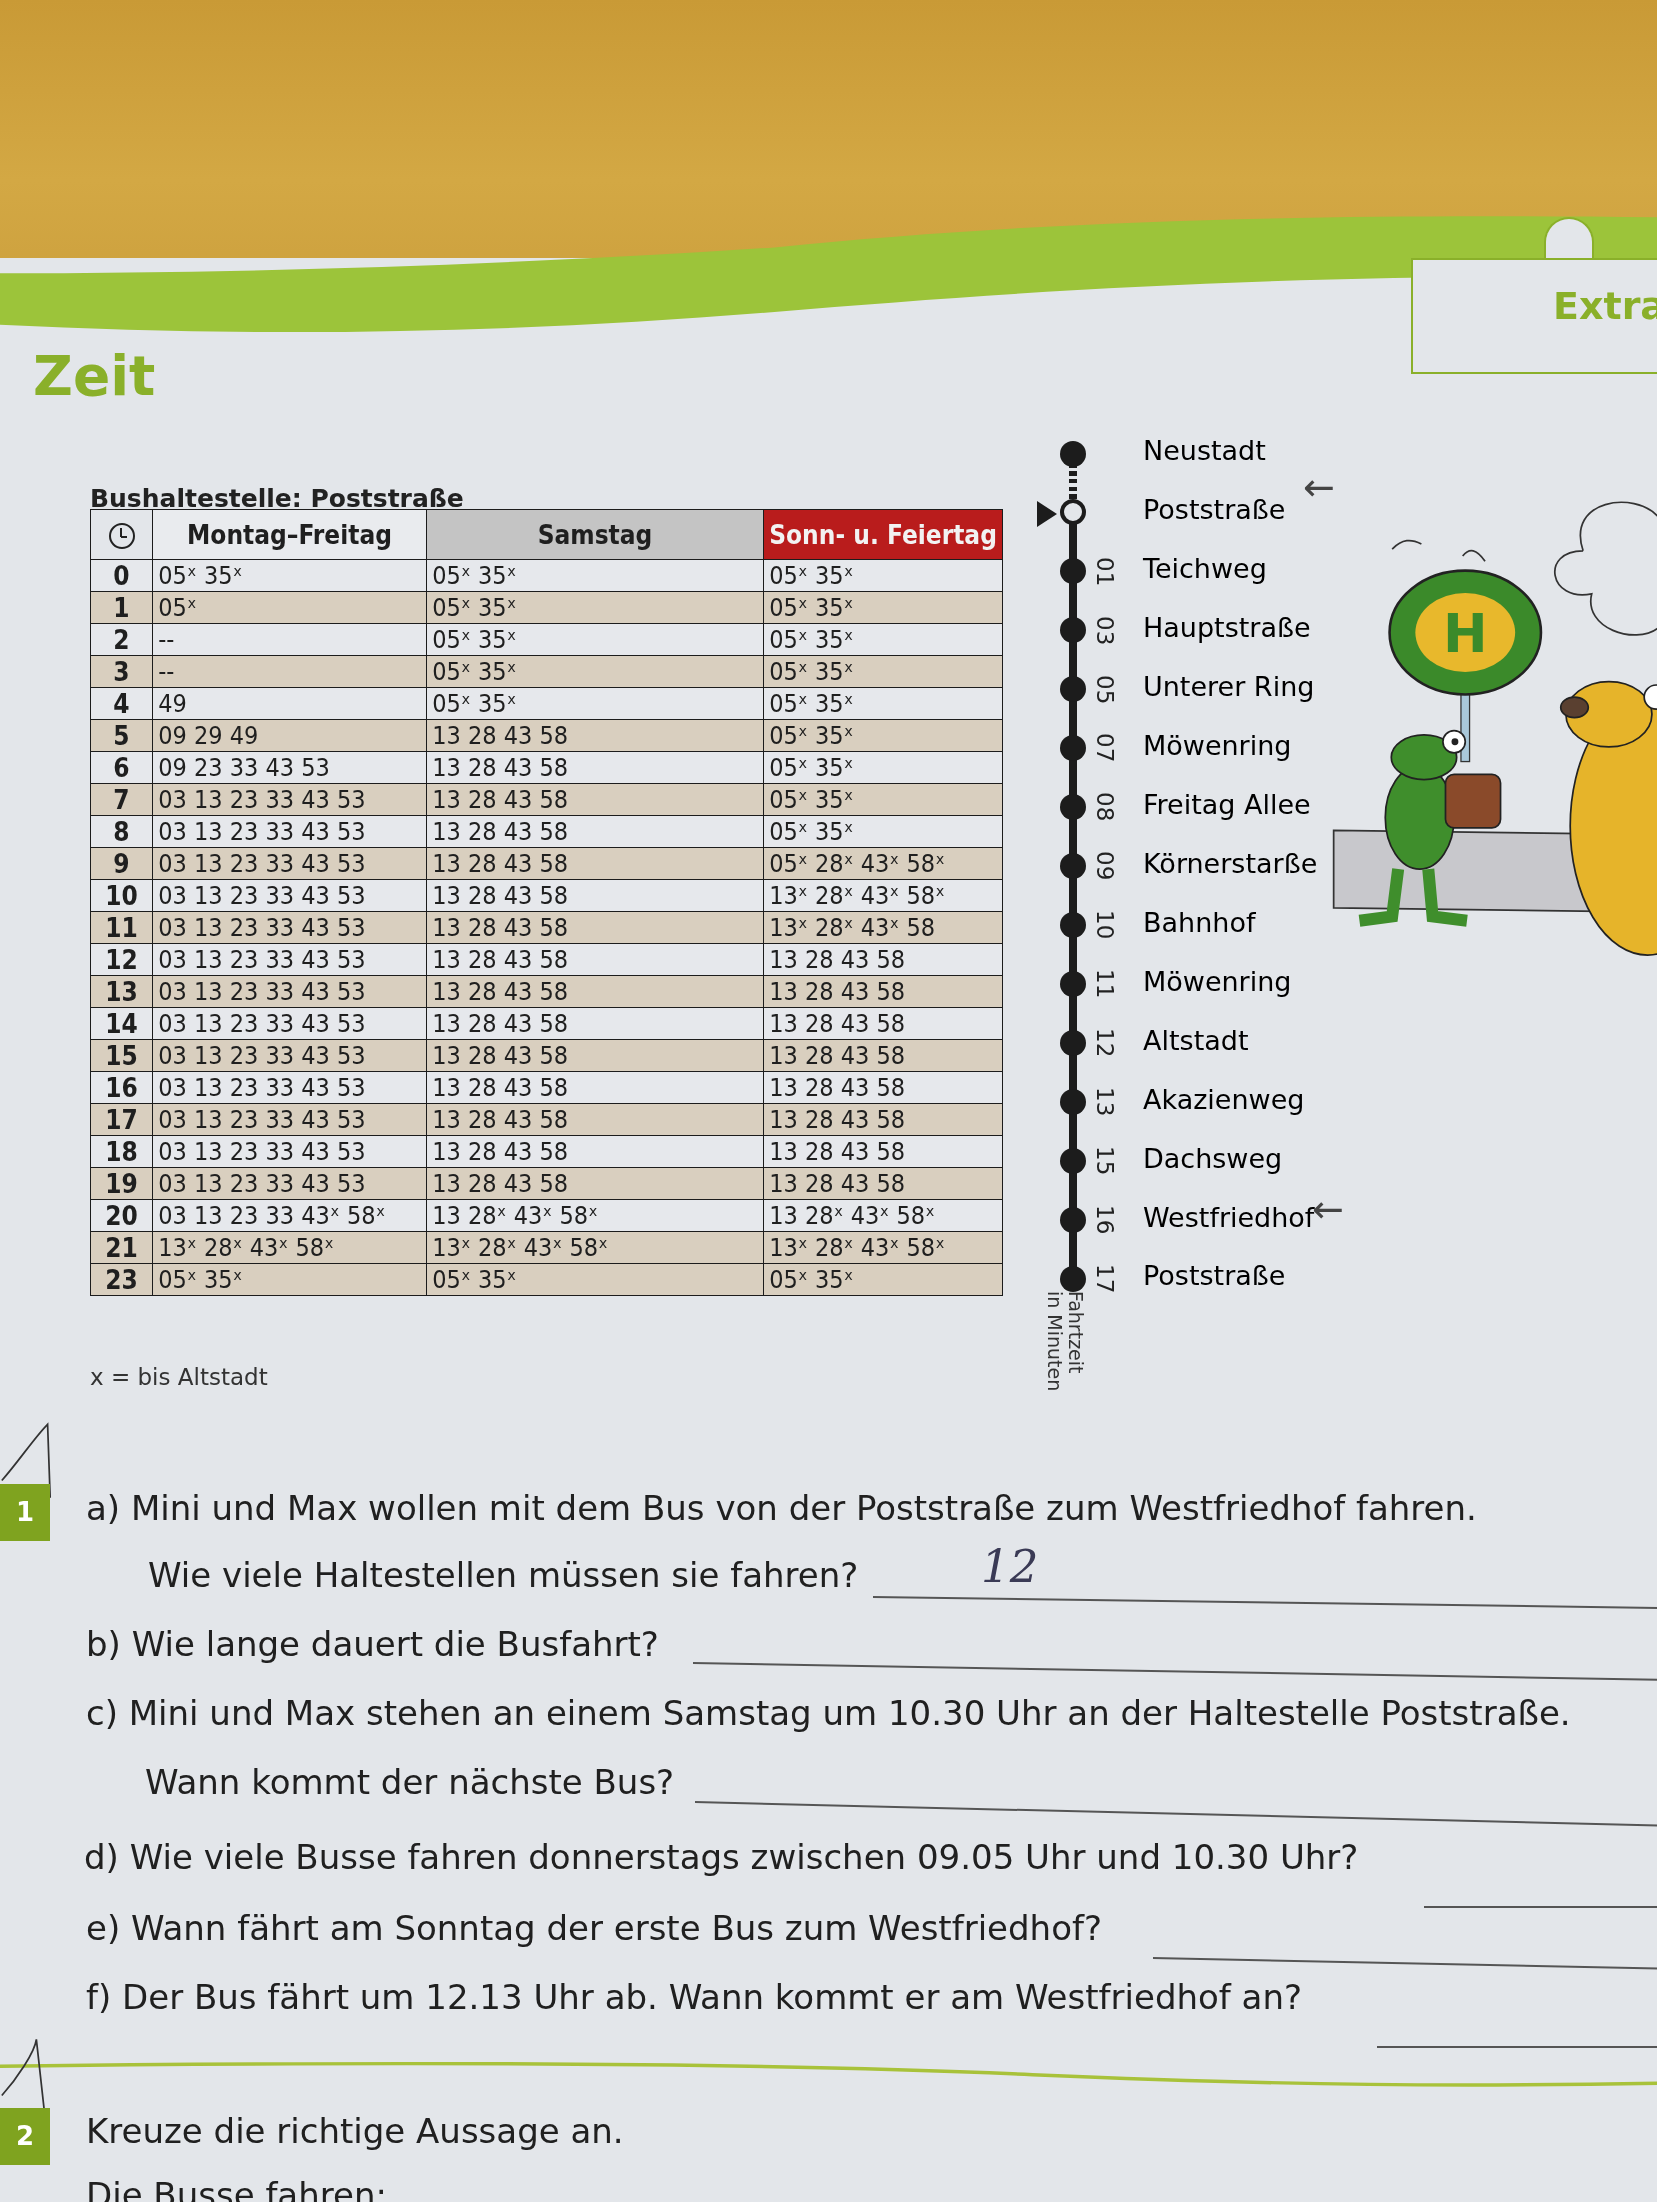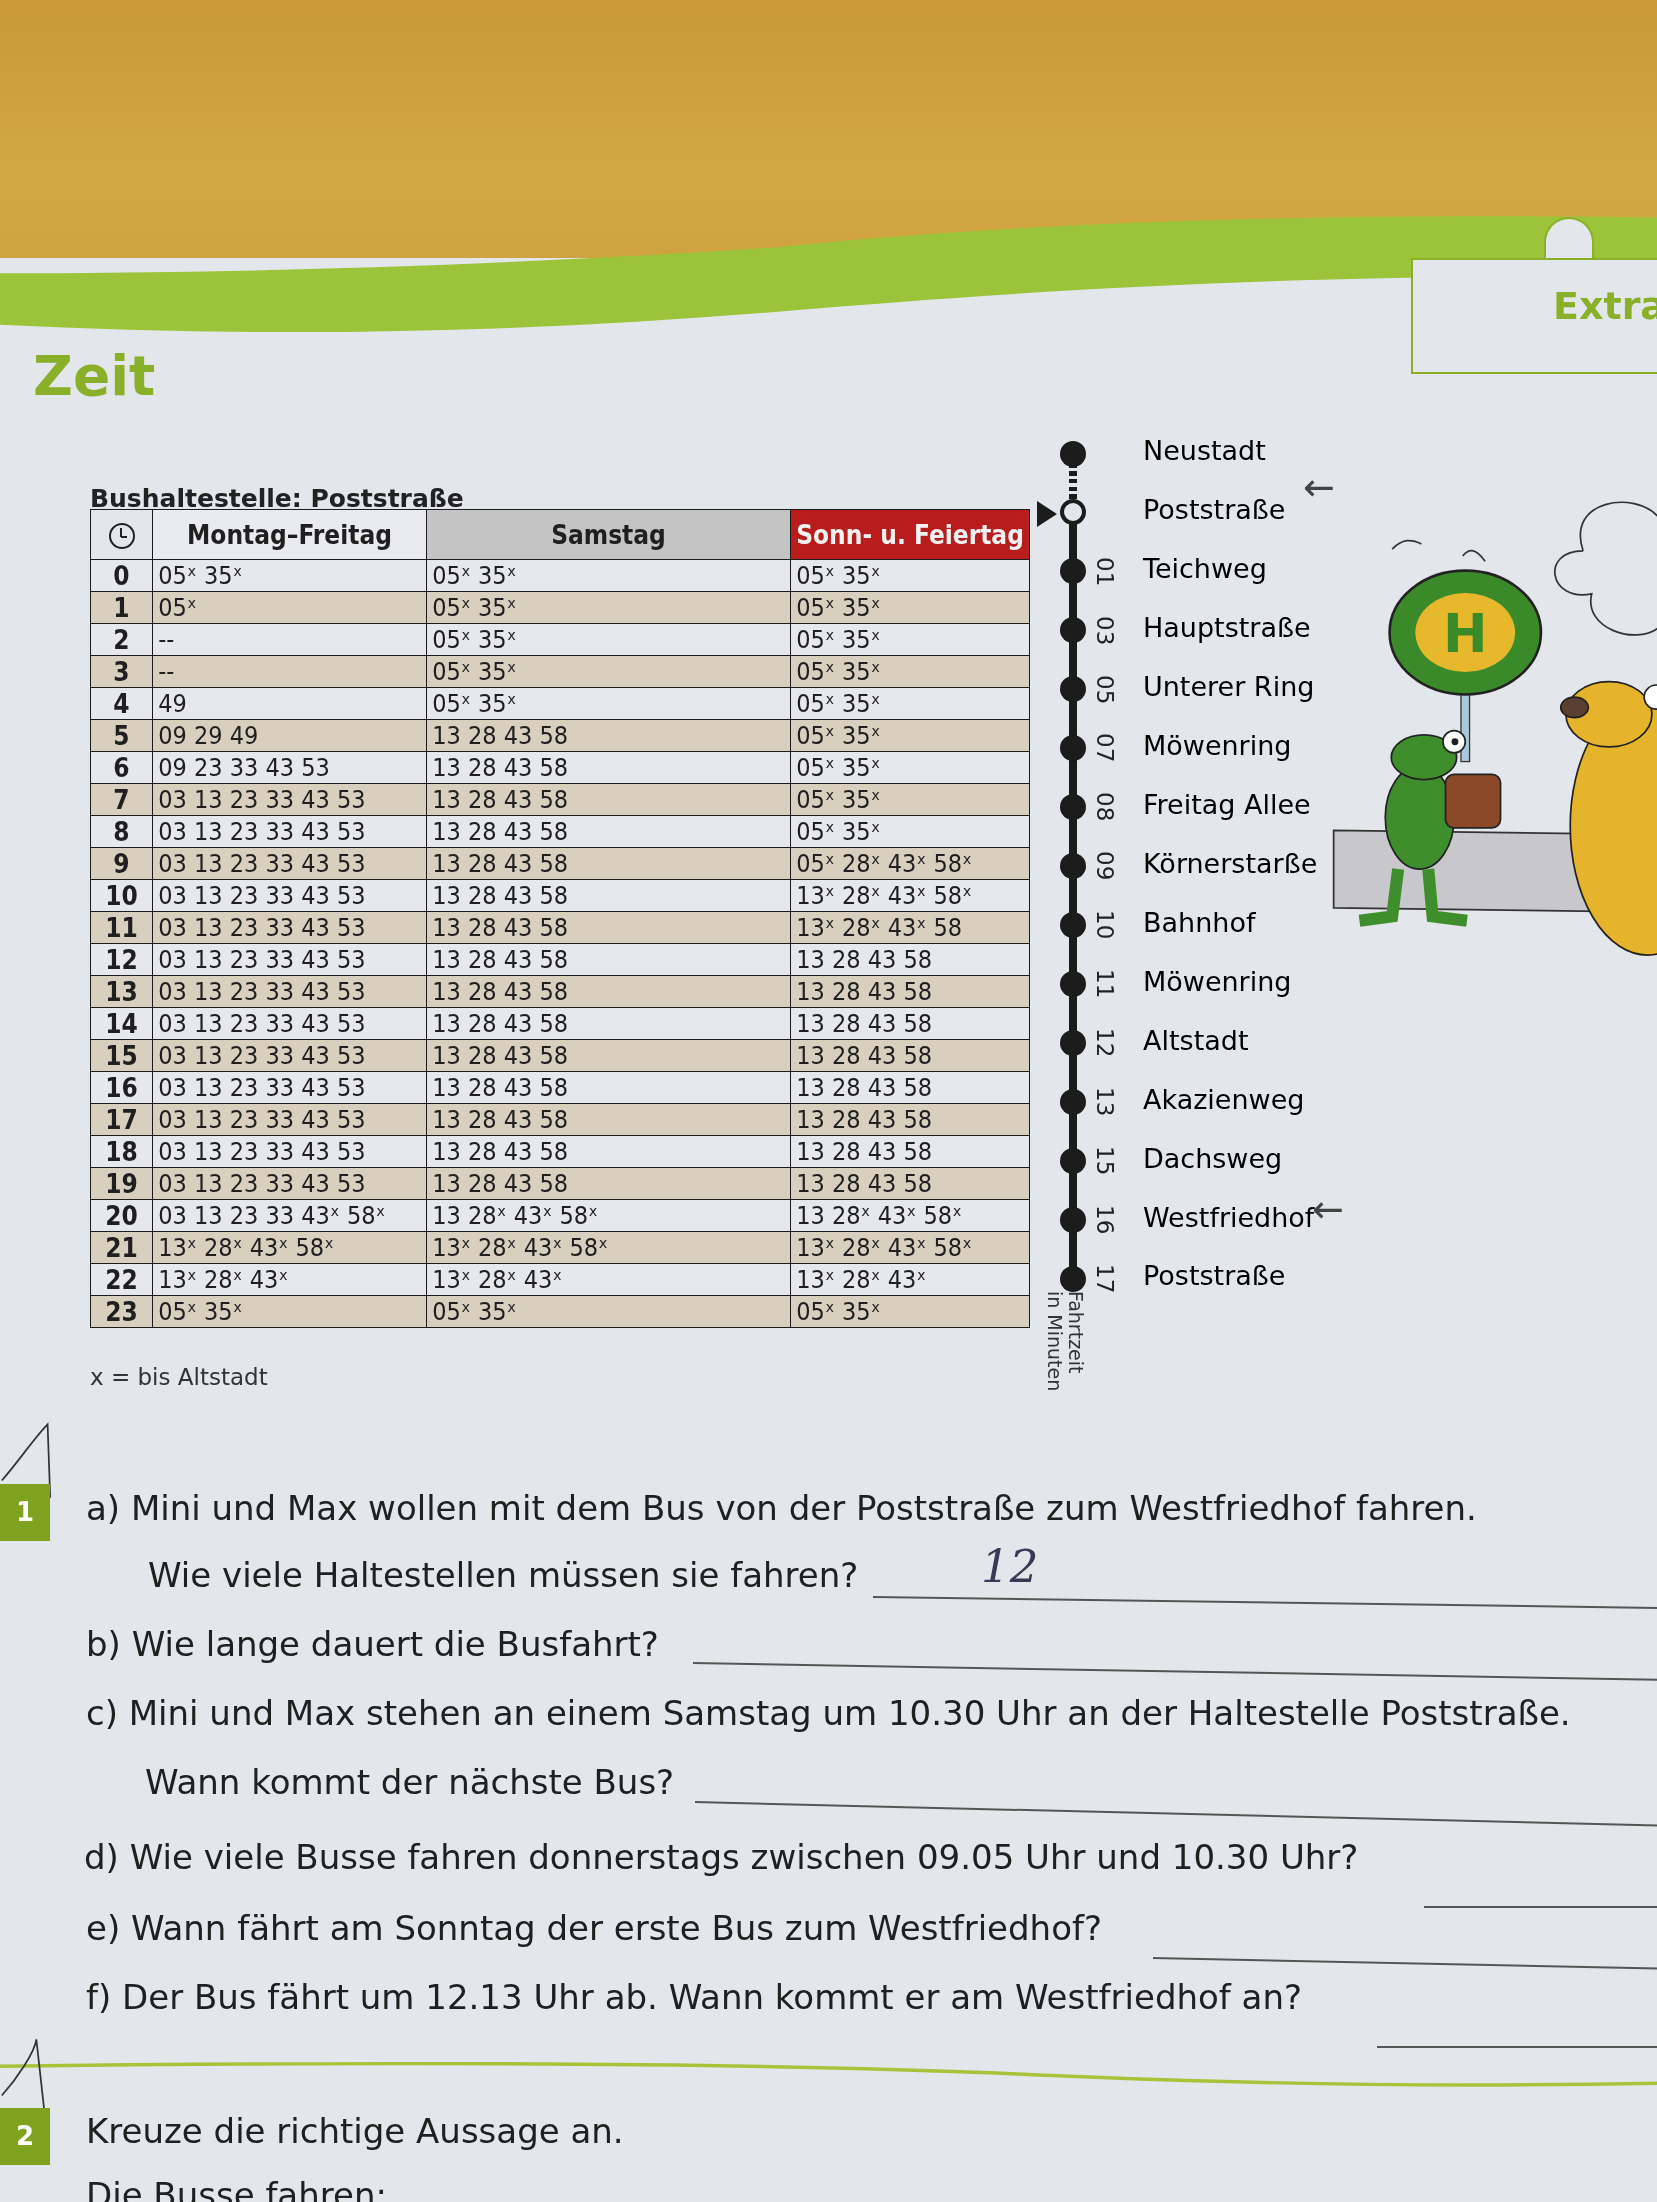--- a/index.html
+++ b/index.html
@@ -46,21 +46,21 @@
   table.tt {
     position: absolute; left: 90px; top: 509px;
     border-collapse: collapse;
     font-family: "DejaVu Sans Condensed", "DejaVu Sans", sans-serif;
     font-size: 25px;
   }
   table.tt th, table.tt td { border: 1.7px solid #1c1c1c; height: 32px; padding: 0 5.2px; white-space: nowrap; }
   table.tt th { font-weight: bold; font-size: 26px; height: 50px; }
   th.c-clock { width: 62px; }
   th.c-mf { width: 274px; background: #e9ebee; }
-  th.c-sa { width: 364px; background: #c4c4c4; }
+  th.c-sa { width: 337px; background: #c4c4c4; }
   th.c-so { width: 224px; background: #b91c1c; color: #f2f2f2; }
   td.hr { font-weight: bold; text-align: center; font-size: 26px; }
   tr.odd td { background: #d9cfbf; }
   tr.even td { background: #e6e8ec; }
   .clock {
     display: inline-block; width: 26px; height: 26px; border: 2.2px solid #222; border-radius: 50%;
     position: relative; vertical-align: middle;
   }
   .clock::before { content: ""; position: absolute; left: 9.5px; top: 3.4px; width: 1.7px; height: 8.6px; background: #222; }
   .clock::after { content: ""; position: absolute; left: 10.3px; top: 11.2px; width: 6px; height: 1.7px; background: #222; }
@@ -254,26 +254,20 @@
         <td class="hr">20</td>
         <td>03  13  23  33  43ˣ 58ˣ</td>
         <td>13  28ˣ 43ˣ 58ˣ</td>
         <td>13  28ˣ 43ˣ 58ˣ</td>
       </tr>
       <tr class="odd">
         <td class="hr">21</td>
         <td>13ˣ 28ˣ 43ˣ 58ˣ</td>
         <td>13ˣ 28ˣ 43ˣ 58ˣ</td>
         <td>13ˣ 28ˣ 43ˣ 58ˣ</td>
-      </tr>
-      <tr class="even">
-        <td class="hr">22</td>
-        <td>13ˣ 28ˣ 43ˣ</td>
-        <td>13ˣ 28ˣ 43ˣ</td>
-        <td>13ˣ 28ˣ 43ˣ</td>
       </tr>
       <tr class="odd">
         <td class="hr">23</td>
         <td>05ˣ 35ˣ</td>
         <td>05ˣ 35ˣ</td>
         <td>05ˣ 35ˣ</td>
       </tr>
     </tbody>
 </table>
 

